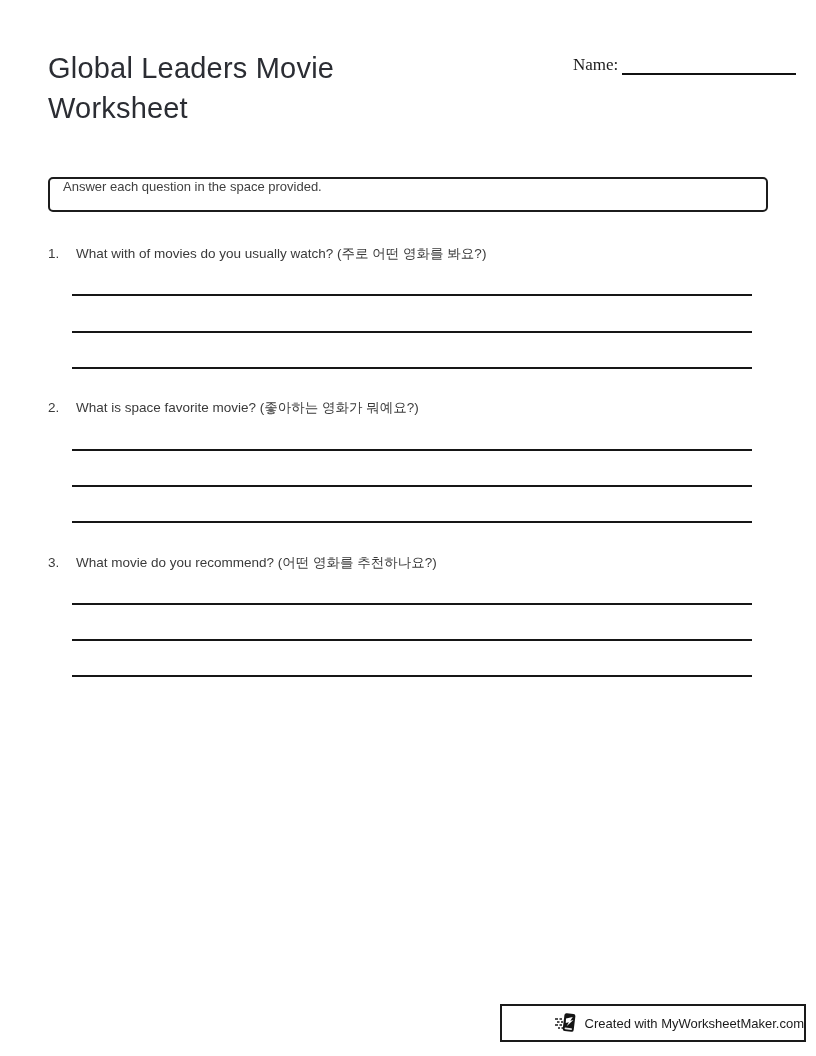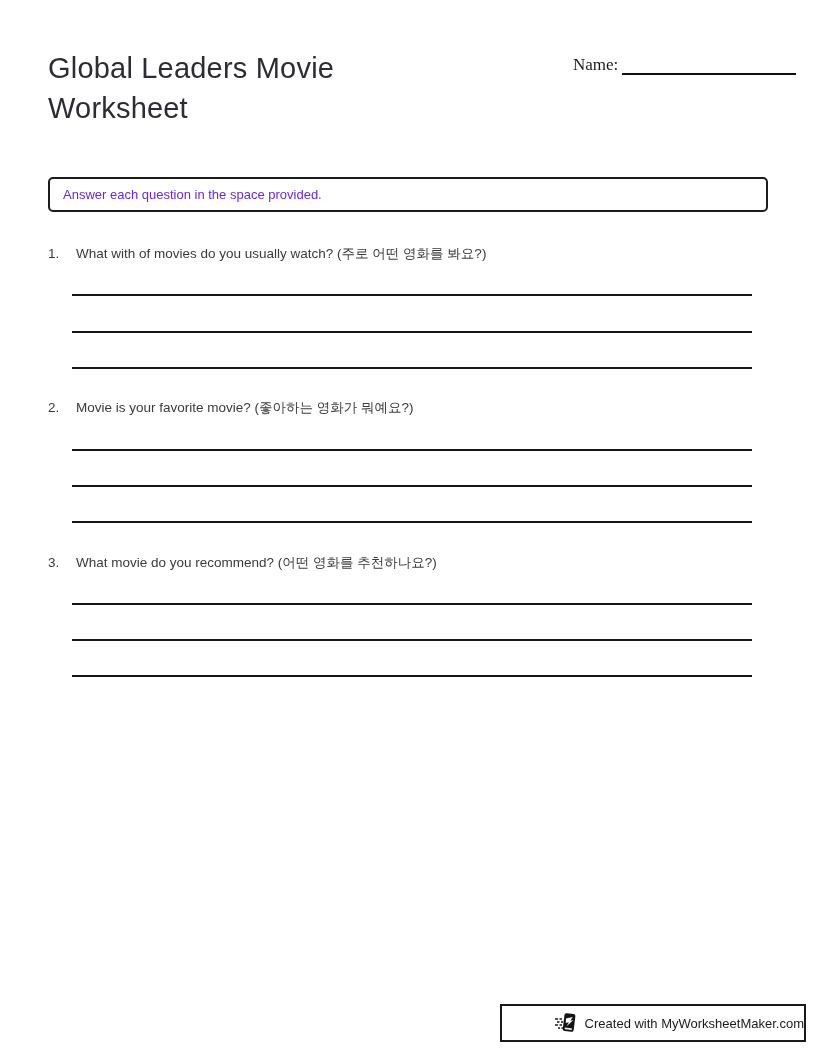--- a/index.html
+++ b/index.html
@@ -52,24 +52,24 @@
   
   .instructions-box {
     position: absolute;
     left: 48px;
     top: 177px;
     width: 720px;
     height: 35px;
     border: 2px solid #1c1c1c;
     border-radius: 5px;
     display: flex;
-    align-items: center;
+    align-items: flex-start;
     padding-left: 13px;
     font-size: 13px;
-    color: #6d28d9;
+    color: #404040;
   }
 
   
   .question-row {
     position: absolute;
     left: 48px;
     width: 720px;
     display: flex;
     font-size: 13.5px;
     line-height: 20px;
@@ -123,21 +123,21 @@
   <div class="question-row" style="top: 244px;">
     <span class="q-num">1.</span>
     <span class="q-text">What with of movies do you usually watch? (주로 어떤 영화를 봐요?)</span>
   </div>
   <div class="answer-line" style="top: 294px;"></div>
   <div class="answer-line" style="top: 331px;"></div>
   <div class="answer-line" style="top: 367px;"></div>
 
   <div class="question-row" style="top: 398px;">
     <span class="q-num">2.</span>
-    <span class="q-text">Movie is your favorite movie? (좋아하는 영화가 뭐예요?)</span>
+    <span class="q-text">What is space favorite movie? (좋아하는 영화가 뭐예요?)</span>
   </div>
   <div class="answer-line" style="top: 449px;"></div>
   <div class="answer-line" style="top: 485px;"></div>
   <div class="answer-line" style="top: 521px;"></div>
 
   <div class="question-row" style="top: 553px;">
     <span class="q-num">3.</span>
     <span class="q-text">What movie do you recommend? (어떤 영화를 추천하나요?)</span>
   </div>
   <div class="answer-line" style="top: 603px;"></div>

